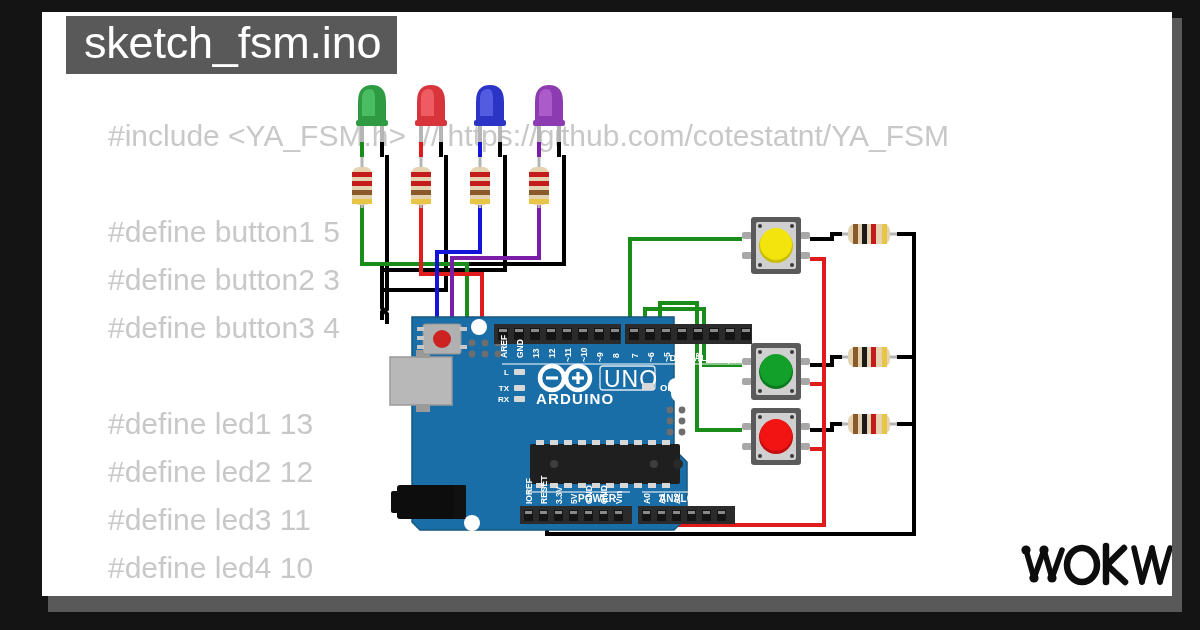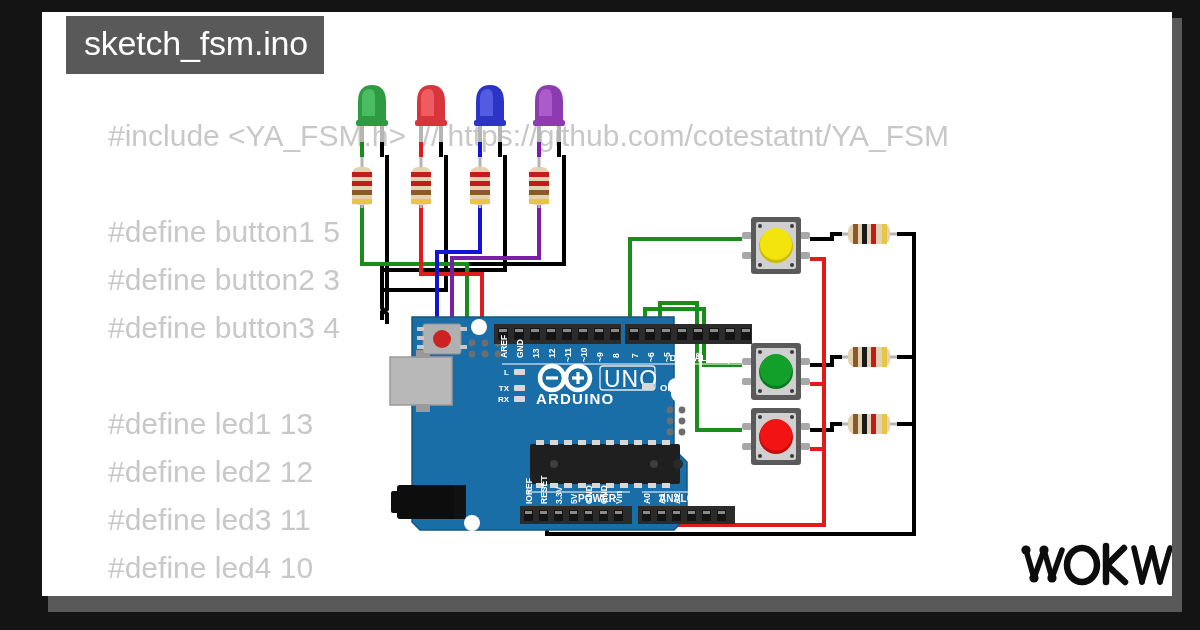--- a/index.html
+++ b/index.html
@@ -26,21 +26,21 @@
     overflow: hidden;
   }
 
   
   .title-chip {
     position: absolute;
     left: 66px; top: 16px;
     padding: 5px 16px 9px 18px;
     background: #595959;
     color: #ffffff;
-    font-size: 34px;
+    font-size: 45px;
     line-height: 44px;
     letter-spacing: -0.2px;
     white-space: nowrap;
     z-index: 40;
   }
 
   
   .code {
     position: absolute;
     left: 66px; top: 100px;

